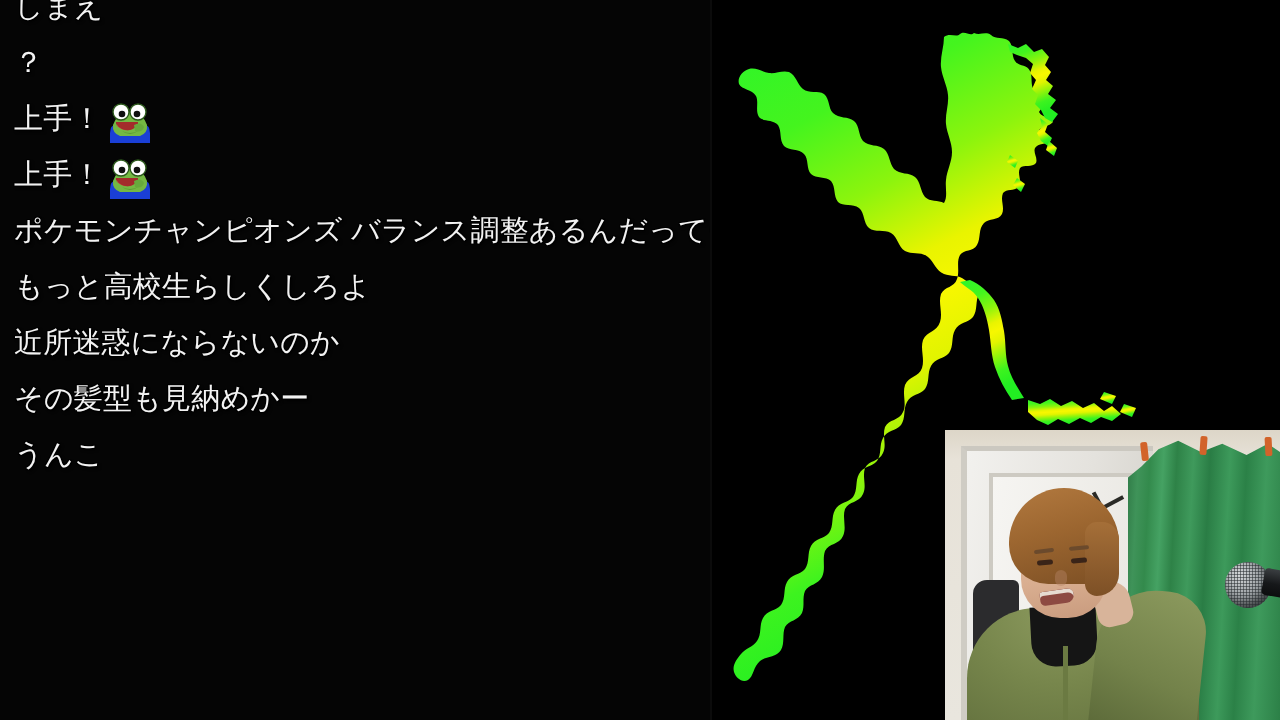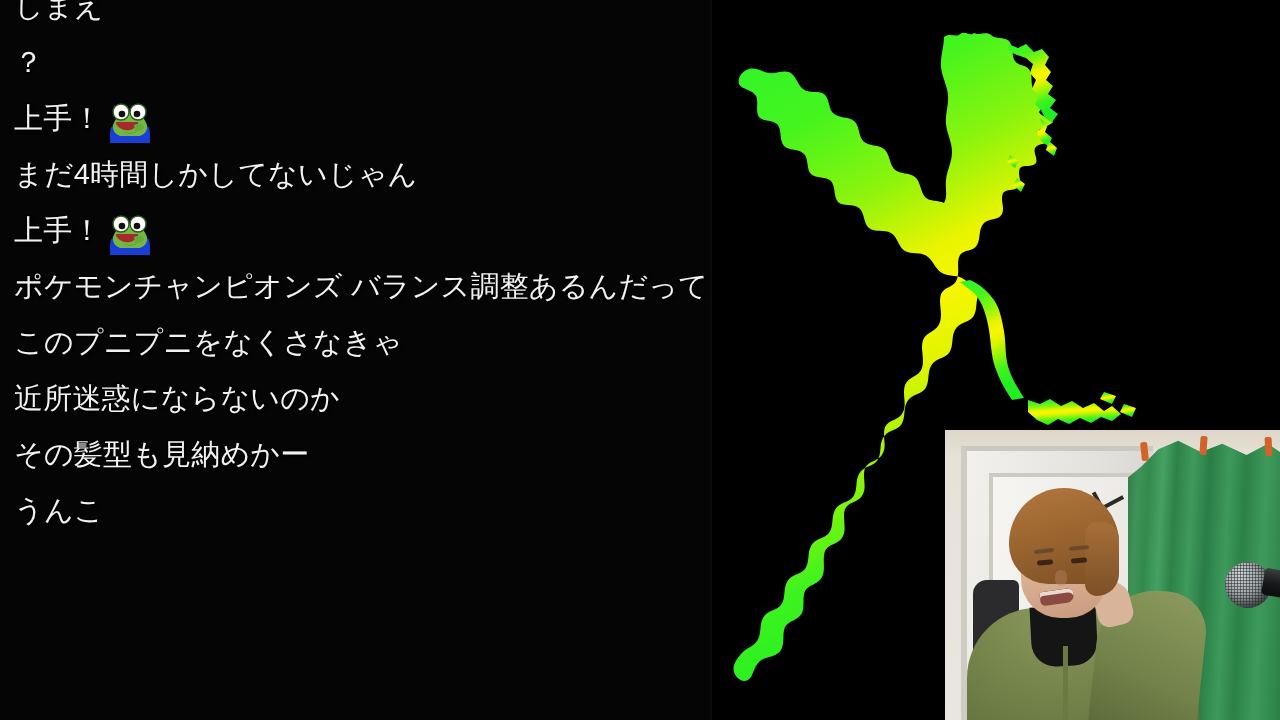--- a/index.html
+++ b/index.html
@@ -299,23 +299,20 @@
             <circle cx="33" cy="19" r="3.3" fill="#101010"></circle>
             <path d="M12 30 Q22 40 33 31 Q24 36 12 30 Z" fill="#c23a3a"></path>
             <path d="M12 29 Q23 41 34 30 L34 27 L12 27 Z" fill="#a32b2b"></path>
             <path d="M30 30 Q37 26 40 32 Q38 38 31 36 Z" fill="#67aa3c"></path>
             <path d="M18 36 Q26 42 34 36 Q26 40 18 36 Z" fill="#5d9a35"></path>
           </svg>
         </span>
       </div>
 
 
-      <div class="chat-line">
-        <span class="chat-text">まだ4時間しかしてないじゃん</span>
-      </div>
 
       <div class="chat-line">
         <span class="chat-text">上手！</span>
         <span class="emote">
           <svg viewBox="0 0 52 52" width="52" height="52">
             <path d="M6 38 Q6 30 14 28 L38 28 Q46 30 46 38 L46 48 L6 48 Z" fill="#1a3fd6"></path>
             <path d="M9 30 Q13 18 26 17 Q39 18 43 30 Q44 38 36 41 L16 41 Q8 38 9 30 Z" fill="#74b843"></path>
             <ellipse cx="17" cy="17" rx="8" ry="8" fill="#ffffff" stroke="#2d5a1c" stroke-width="1.4"></ellipse>
             <ellipse cx="34" cy="17" rx="8" ry="8" fill="#ffffff" stroke="#2d5a1c" stroke-width="1.4"></ellipse>
             <circle cx="18" cy="19" r="3.3" fill="#101010"></circle>
@@ -327,21 +324,21 @@
           </svg>
         </span>
       </div>
 
 
       <div class="chat-line">
         <span class="chat-text">ポケモンチャンピオンズ バランス調整あるんだってー</span>
       </div>
 
       <div class="chat-line">
-        <span class="chat-text">このプニプニをなくさなきゃ</span>
+        <span class="chat-text">もっと高校生らしくしろよ</span>
       </div>
 
 
       <div class="chat-line">
         <span class="chat-text">近所迷惑にならないのか</span>
       </div>
 
       <div class="chat-line">
         <span class="chat-text">その髪型も見納めかー</span>
       </div>

